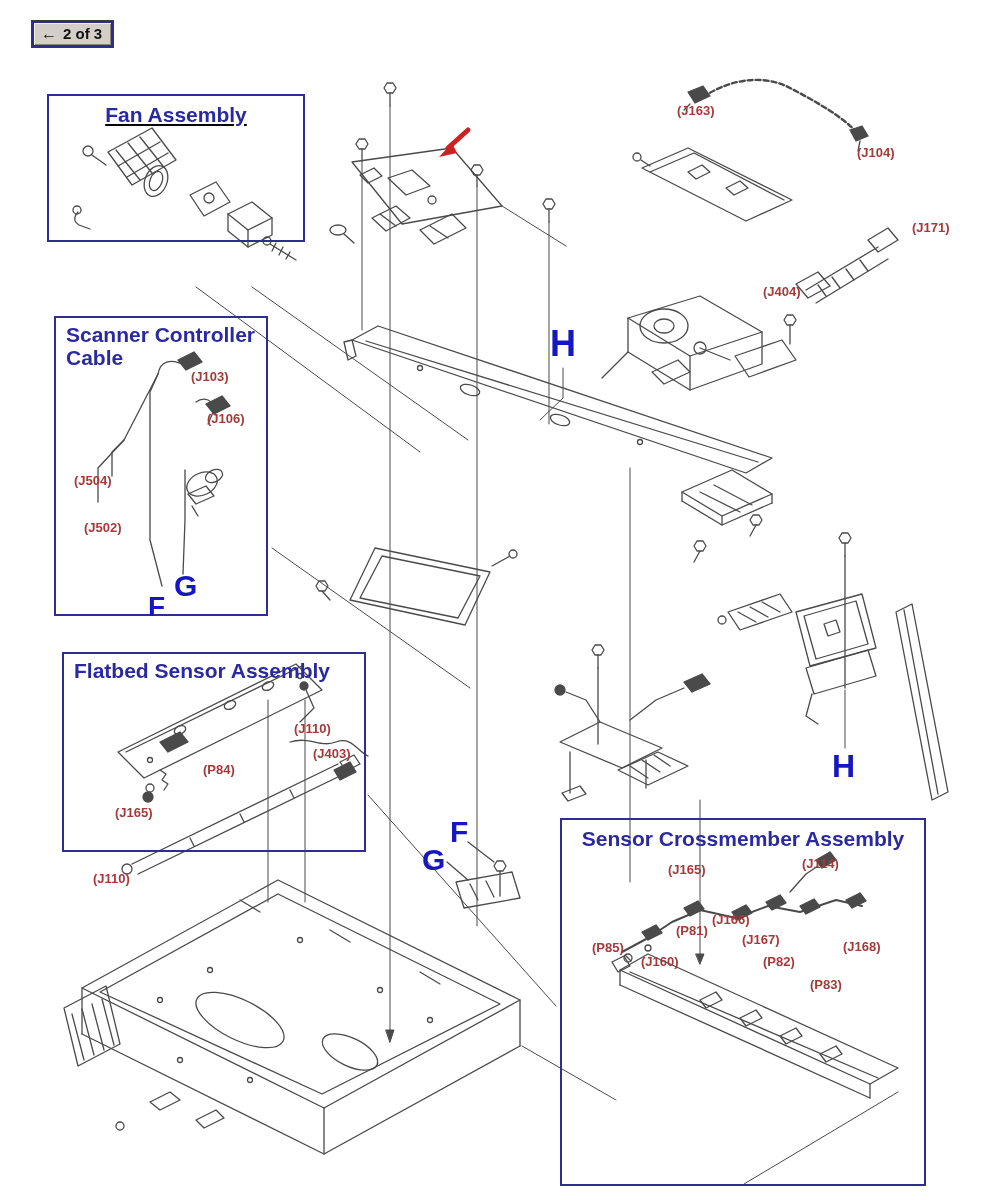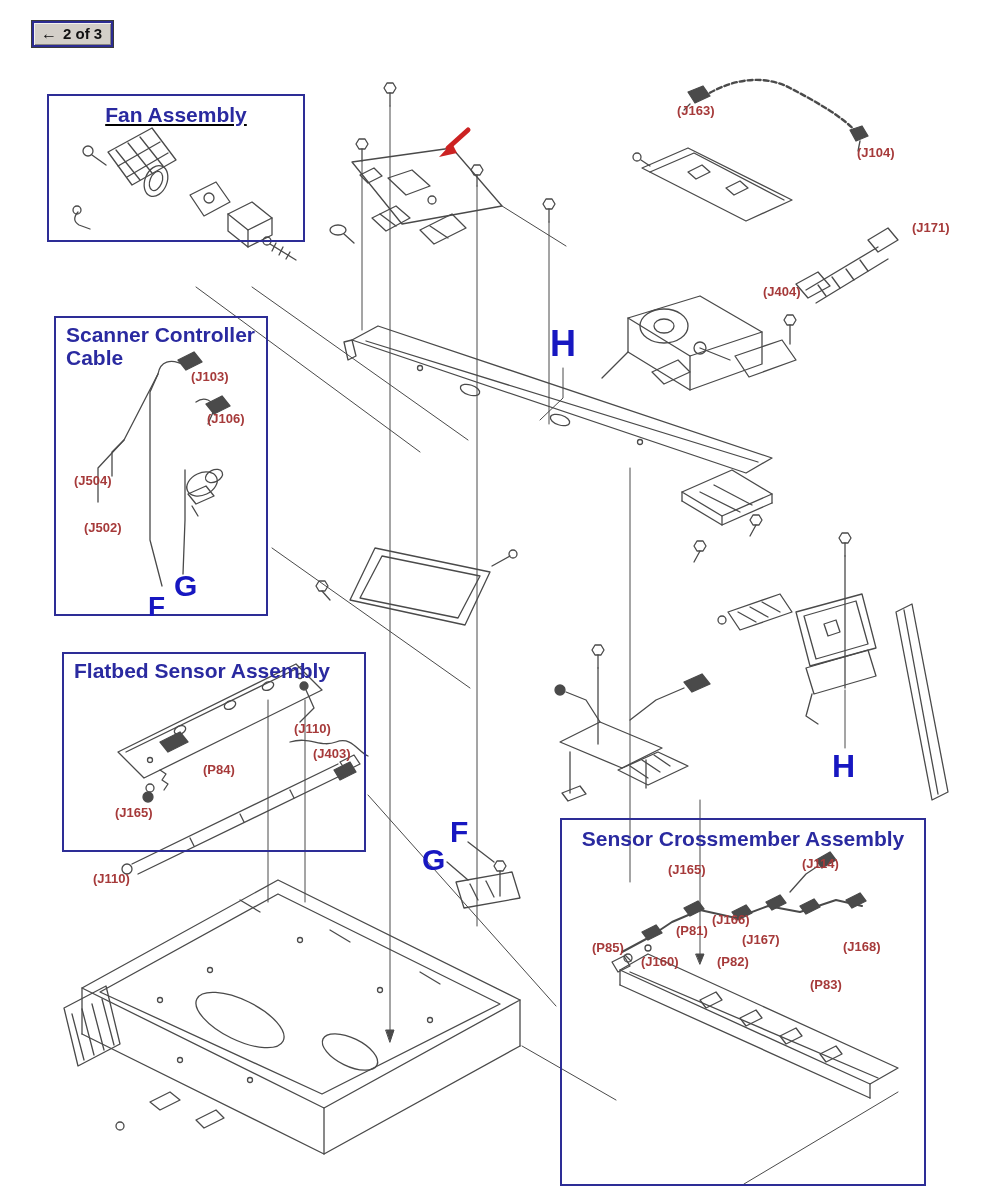--- a/index.html
+++ b/index.html
@@ -347,21 +347,21 @@
       <span class="conn" style="left: 203px; top: 762px;">(P84)</span>
       <span class="conn" style="left: 313px; top: 746px;">(J403)</span>
       <span class="conn" style="left: 115px; top: 805px;">(J165)</span>
       <span class="conn" style="left: 93px; top: 871px;">(J110)</span>
       <span class="conn" style="left: 668px; top: 862px;">(J165)</span>
       <span class="conn" style="left: 802px; top: 856px;">(J114)</span>
       <span class="conn" style="left: 676px; top: 895px; margin-top: 28px;">(P81)</span>
       <span class="conn" style="left: 712px; top: 912px;">(J166)</span>
       <span class="conn" style="left: 742px; top: 932px;">(J167)</span>
       <span class="conn" style="left: 843px; top: 930px; margin-top: 9px;">(J168)</span>
-      <span class="conn" style="left: 717px; top: 954px;">(P82)</span>
+      <span class="conn" style="left: 763px; top: 954px;">(P82)</span>
       <span class="conn" style="left: 592px; top: 940px;">(P85)</span>
       <span class="conn" style="left: 641px; top: 939px; margin-top: 15px;">(J160)</span>
       <span class="conn" style="left: 810px; top: 977px;">(P83)</span>
     </div>
   <div id="letters">
       <span class="refletter" style="left: 550px; top: 328px; font-size: 36px;">H</span>
       <span class="refletter" style="left: 832px; top: 752px; font-size: 32px;">H</span>
       <span class="refletter" style="left: 174px; top: 572px; font-size: 30px;">G</span>
       <span class="refletter" style="left: 148px; top: 594px; font-size: 28px;">F</span>
       <span class="refletter" style="left: 450px; top: 818px; font-size: 30px;">F</span>

